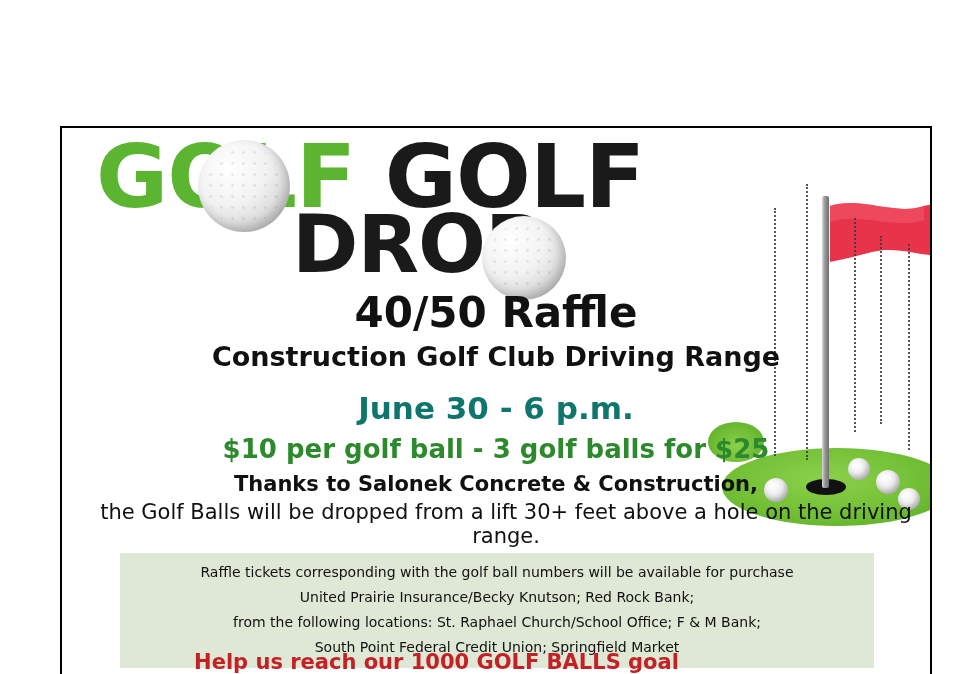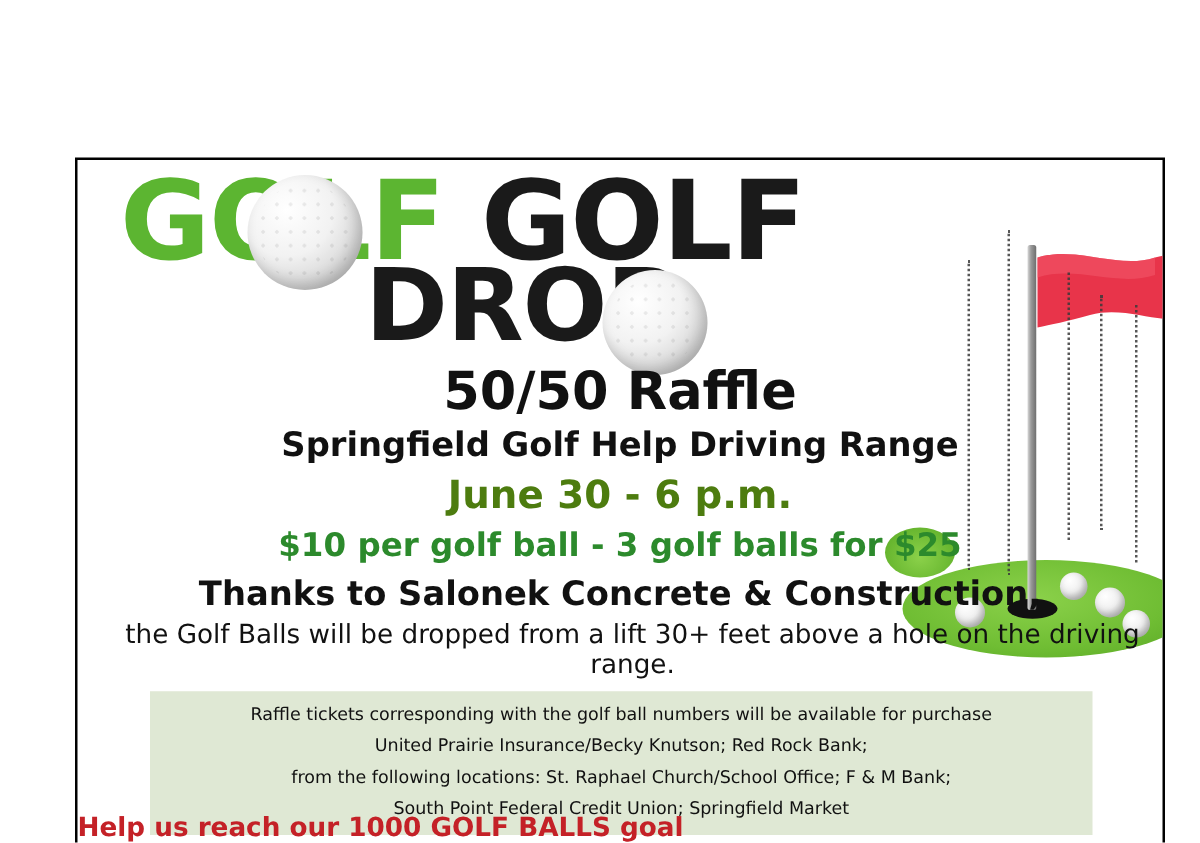--- a/index.html
+++ b/index.html
@@ -119,34 +119,34 @@
     font-family: "DejaVu Sans", sans-serif;
     font-weight: bold;
     font-size: 27px;
     color: #111111;
     margin: 4px 0 0 0;
   }
   .l-date {
     font-family: "DejaVu Sans", sans-serif;
     font-weight: bold;
     font-size: 31px;
-    color: #4d7c0f;
-    margin: 6px 0 0 0;
+    color: #0f766e;
+    margin: 18px 0 0 0;
   }
   .l-price {
     font-family: "DejaVu Sans", sans-serif;
     font-weight: bold;
     font-size: 26px;
     color: #2c8a2c;
     margin: 8px 0 0 0;
   }
   .l-thanks {
     font-family: "DejaVu Sans", sans-serif;
     font-weight: bold;
-    font-size: 27px;
+    font-size: 21px;
     color: #111111;
     margin: 8px 0 0 0;
   }
   .l-drop {
     font-family: "DejaVu Sans", sans-serif;
     font-size: 21px;
     color: #111111;
     margin: 4px 0 0 0;
     padding-left: 20px;
   }
@@ -189,21 +189,21 @@
     margin: 0 0 3px 0;
     line-height: 22px;
   }
   .greenbox p:last-child { margin-bottom: 0; }
 
   .l-goal {
     position: absolute;
     left: 0;
     top: 522px;
     width: 749px;
-    text-align: left;
+    text-align: center;
     font-family: "DejaVu Sans", sans-serif;
     font-weight: bold;
     font-size: 21px;
     color: #c42127;
   }
 
   
   .art {
     position: absolute;
     left: 640px;
@@ -310,22 +310,22 @@
         <span class="word green"><span style="color: rgb(92, 181, 49);">G</span><span style="color: rgb(92, 181, 49);">O</span><span style="color: rgb(92, 181, 49);">LF</span><span style="color: rgb(26, 26, 26);"> GOLF</span></span>
       </div>
       <div class="ball" id="ball-o1"></div>
 
       <div class="title-row2">
         <span class="word">DROP</span>
       </div>
       <div class="ball" id="ball-o2"></div>
 
       <div class="lines">
-        <p class="l-raffle">50/50 Raffle</p>
-        <p class="l-venue">Springfield Golf Help Driving Range</p>
+        <p class="l-raffle">40/50 Raffle</p>
+        <p class="l-venue">Construction Golf Club Driving Range</p>
         <p class="l-date">June 30 - 6 p.m.</p>
         <p class="l-price">$10 per golf ball  -  3 golf balls for $25</p>
         <p class="l-thanks">Thanks to Salonek Concrete &amp; Construction,</p>
         <p class="l-drop">the Golf Balls will be dropped from a lift 30+ feet above a hole on the driving range.</p>
         <p class="l-closest">Golf ball(s) closest to or in the hole WINS 50% OF THE POT.</p>
         <p class="l-tie">In the event of multiple winners/balls in the hole, the 50% will be split evenly.</p>
         <p class="l-places">2ND PLACE WINS $100, 3RD PLACE WINS $50</p>
       </div>
 
       <div class="greenbox">

